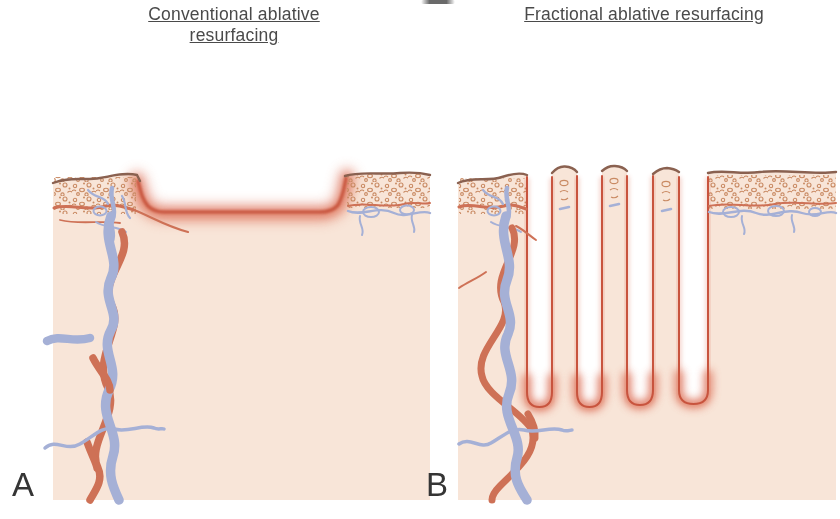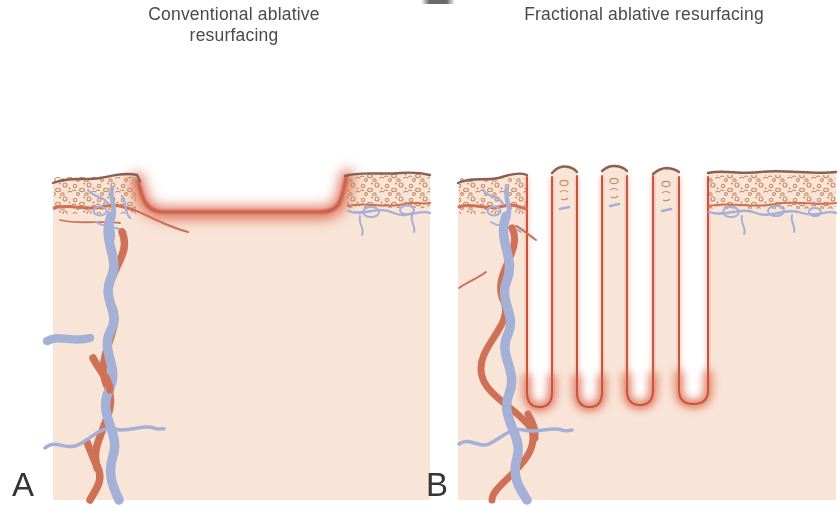--- a/index.html
+++ b/index.html
@@ -5,22 +5,22 @@
   html,body{margin:0;padding:0;background:#fff;}
   .stage{
     position:relative;width:840px;height:519px;background:var(--background,#fff);
     font-family:"Liberation Sans","DejaVu Sans",sans-serif;overflow:hidden;
   }
   .panel-title{
     position:absolute;top:4px;width:240px;text-align:center;
     font-size:17.5px;line-height:21px;color:var(--title-text,#4a4a4a);
     letter-spacing:.2px;
   }
-  .panel-title.a{left:114px;}
-  .panel-title.b{left:524px;}
+  .panel-title.a{left:114px;text-decoration:underline;}
+  .panel-title.b{left:524px;text-decoration:underline;}
   .panel-label{
     position:absolute;top:468px;font-size:33px;line-height:1;
     color:var(--label-text,#353535);
   }
   .panel-label.a{left:12px;}
   .panel-label.b{left:426px;}
   .artifact{
     position:absolute;left:421px;top:0;width:34px;height:4px;border-radius:2px;
     background:linear-gradient(90deg,rgba(106,106,106,0) 0%,var(--artifact-gray,#6a6a6a) 25%,var(--artifact-gray,#6a6a6a) 75%,rgba(106,106,106,0) 100%);
     filter:blur(.4px);

